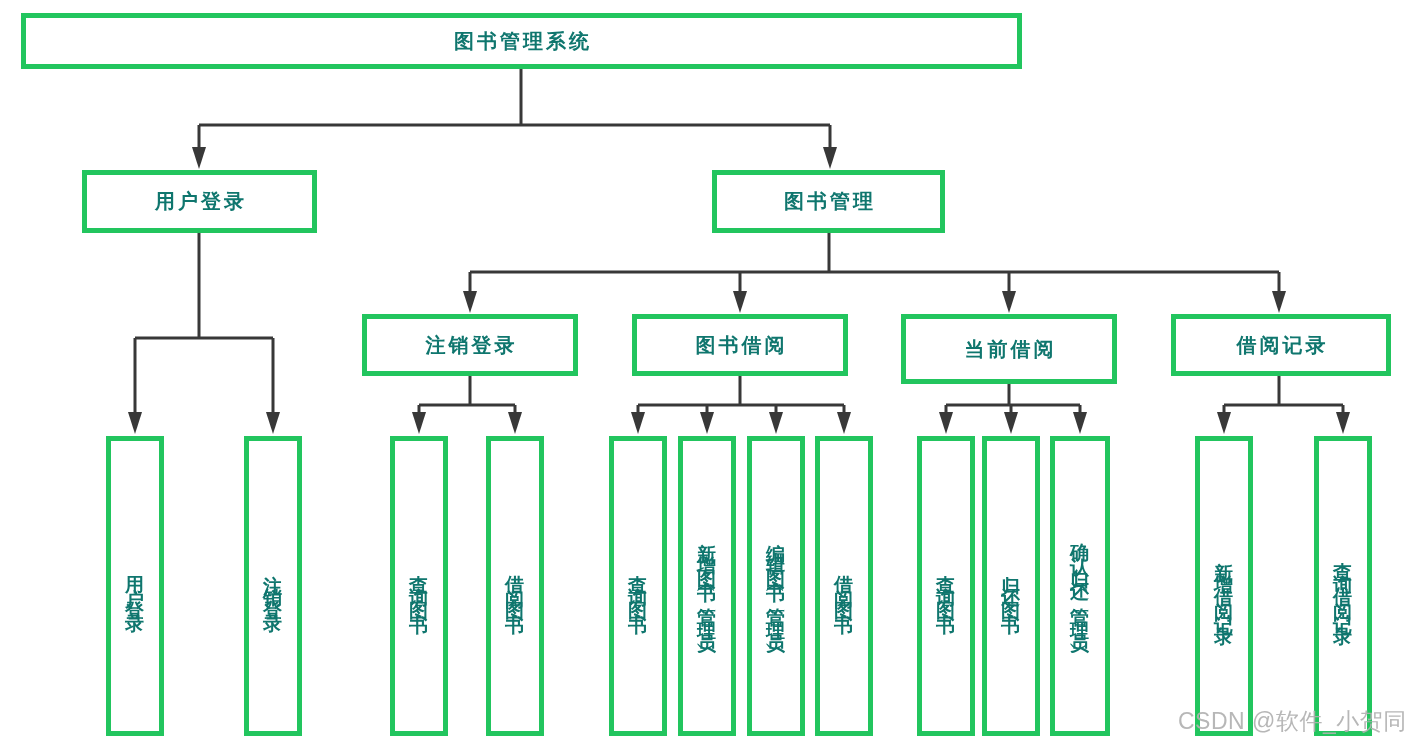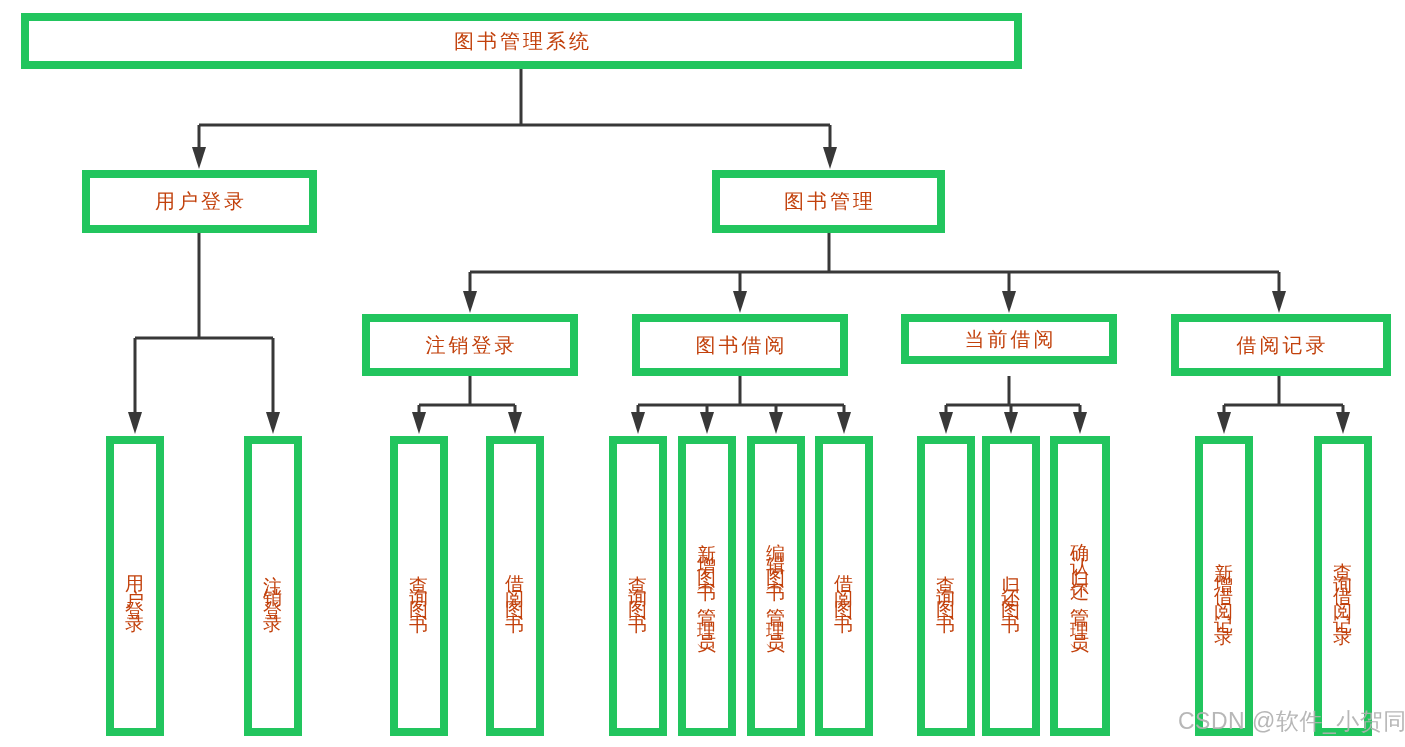--- a/index.html
+++ b/index.html
@@ -10,24 +10,25 @@
     font-family:"Liberation Sans","DejaVu Sans",sans-serif;
     overflow:hidden;
   }
   svg.connectors{position:absolute;left:0;top:0;z-index:0;}
   .cline{stroke:#383838;stroke-width:3;fill:none;}
   .ahead{fill:#383838;stroke:none;}
   .node{
     position:absolute;
     box-sizing:border-box;
     background:#ffffff;
-    border:8px solid #22c55e;
-    color:#c2410c;
+    border:5px solid #22c55e;
+    color:#0f766e;
     display:flex;align-items:center;justify-content:center;
     z-index:1;
+    font-weight:bold;
   }
   .hbox{
     font-size:20px;
     letter-spacing:3px;
     padding-left:3px; 
     white-space:nowrap;
   }
   .vbox{
     top:436px;height:300px;width:58px;
     writing-mode:vertical-rl;
@@ -93,21 +94,21 @@
     </g>
   </svg>
 
   <div class="node hbox" style="left:21px;top:13px;width:1001px;height:56px;">图书管理系统</div>
 
   <div class="node hbox" style="left:82px;top:170px;width:235px;height:63px;">用户登录</div>
   <div class="node hbox" style="left:712px;top:170px;width:233px;height:63px;">图书管理</div>
 
   <div class="node hbox" style="left:362px;top:314px;width:216px;height:62px;">注销登录</div>
   <div class="node hbox" style="left:632px;top:314px;width:216px;height:62px;">图书借阅</div>
-  <div class="node hbox" style="left:901px;top:314px;width:216px;height:50px;">当前借阅</div>
+  <div class="node hbox" style="left:901px;top:314px;width:216px;height:70px;">当前借阅</div>
   <div class="node hbox" style="left:1171px;top:314px;width:220px;height:62px;">借阅记录</div>
 
   <div class="node vbox" style="left:106px;">用户登录</div>
   <div class="node vbox" style="left:244px;">注销登录</div>
 
   <div class="node vbox" style="left:390px;">查询图书</div>
   <div class="node vbox" style="left:486px;">借阅图书</div>
 
   <div class="node vbox" style="left:609px;">查询图书</div>
   <div class="node vbox" style="left:678px;">新增图书（管理员）</div>

